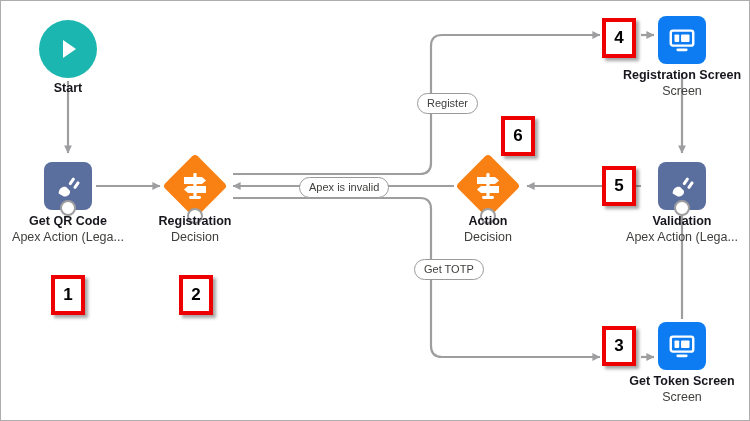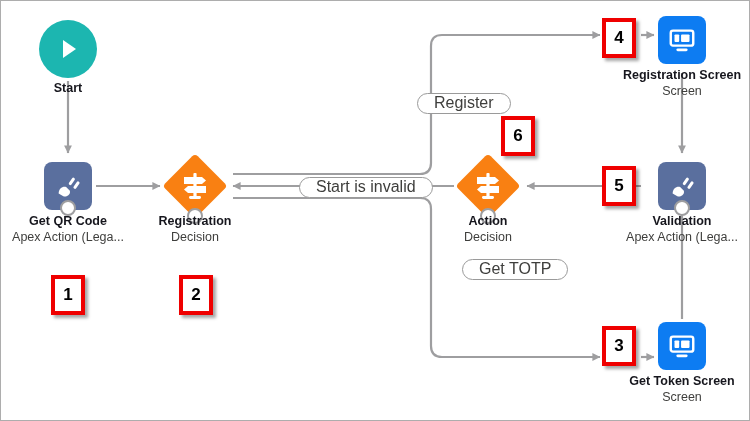--- a/index.html
+++ b/index.html
@@ -102,22 +102,22 @@
   }
 
   
   .edgelabel{
     position:absolute;
     background:#ffffff;
     border:1px solid #9a9a9a;
     border-radius:11px;
     height:19px;
     line-height:18px;
-    padding:0 16px;
-    font-size:16px;
+    padding:0 9px;
+    font-size:11px;
     color:#3e3e3c;
     white-space:nowrap;
     font-family:"Liberation Sans", sans-serif;
   }
 </style>
 </head>
 <body>
 
 <div id="canvas">
 
@@ -235,22 +235,22 @@
         <rect x="8" y="10" width="5" height="8" rx="1" fill="#ffffff"></rect>
         <rect x="15" y="10" width="9" height="8" rx="1" fill="#ffffff"></rect>
         <rect x="10" y="25" width="12" height="3" rx="1.5" fill="#ffffff"></rect>
       </svg>
     </div>
     <div class="caption">Get Token Screen</div>
     <div class="subcaption">Screen</div>
   </div>
 
   <div class="edgelabel" style="left:416px;top:92px;">Register</div>
-  <div class="edgelabel" style="left:298px;top:176px;">Start is invalid</div>
-  <div class="edgelabel" style="left:413px;top:258px;margin-left:48px;">Get TOTP</div>
+  <div class="edgelabel" style="left:298px;top:176px;">Apex is invalid</div>
+  <div class="edgelabel" style="left:413px;top:258px;">Get TOTP</div>
 
   <div class="badge" style="left:50px;top:274px;">1</div>
   <div class="badge" style="left:178px;top:274px;">2</div>
   <div class="badge" style="left:601px;top:325px;">3</div>
   <div class="badge" style="left:601px;top:17px;">4</div>
   <div class="badge" style="left:601px;top:165px;">5</div>
   <div class="badge" style="left:500px;top:115px;">6</div>
 
 </div>
 

